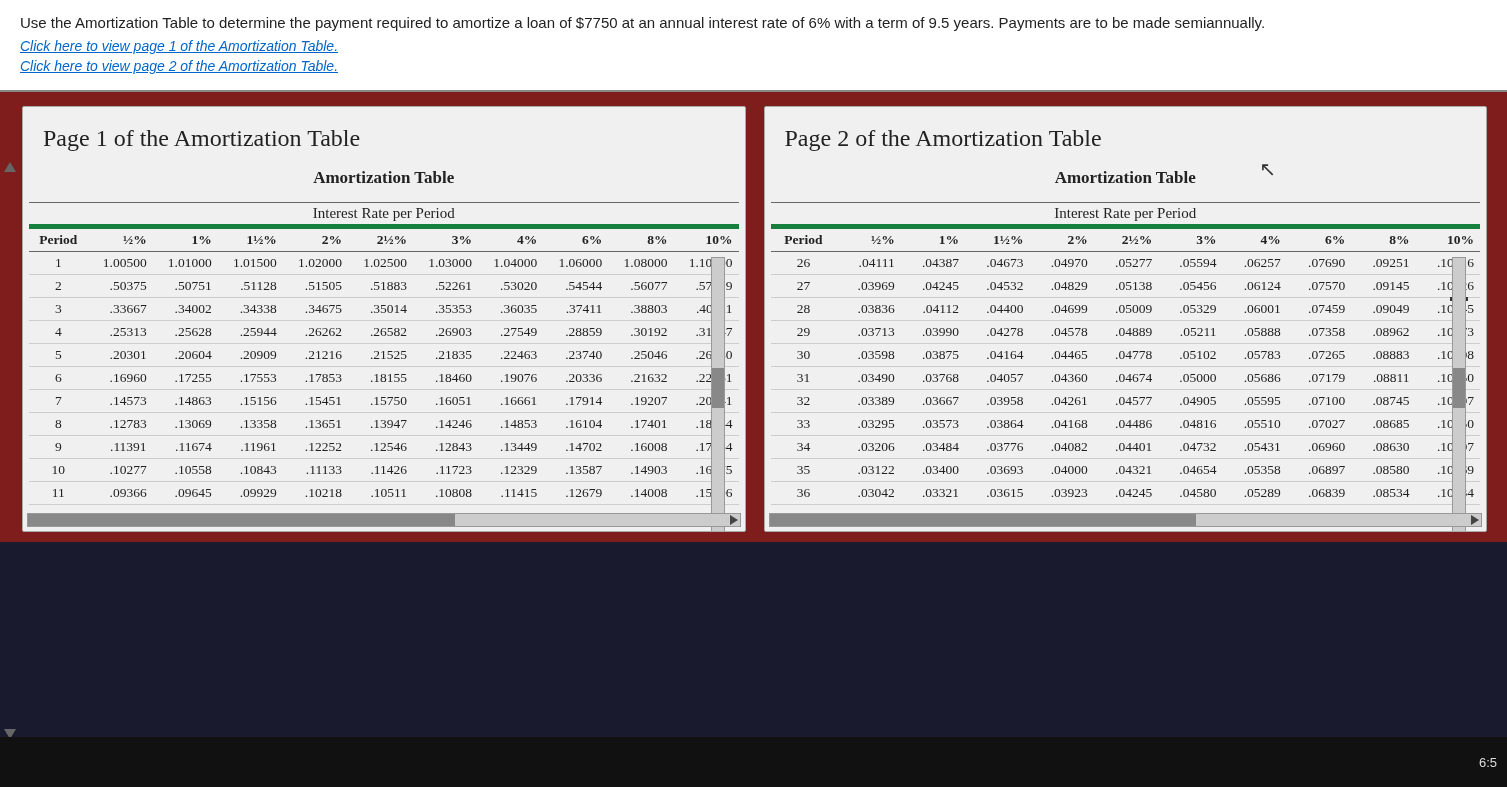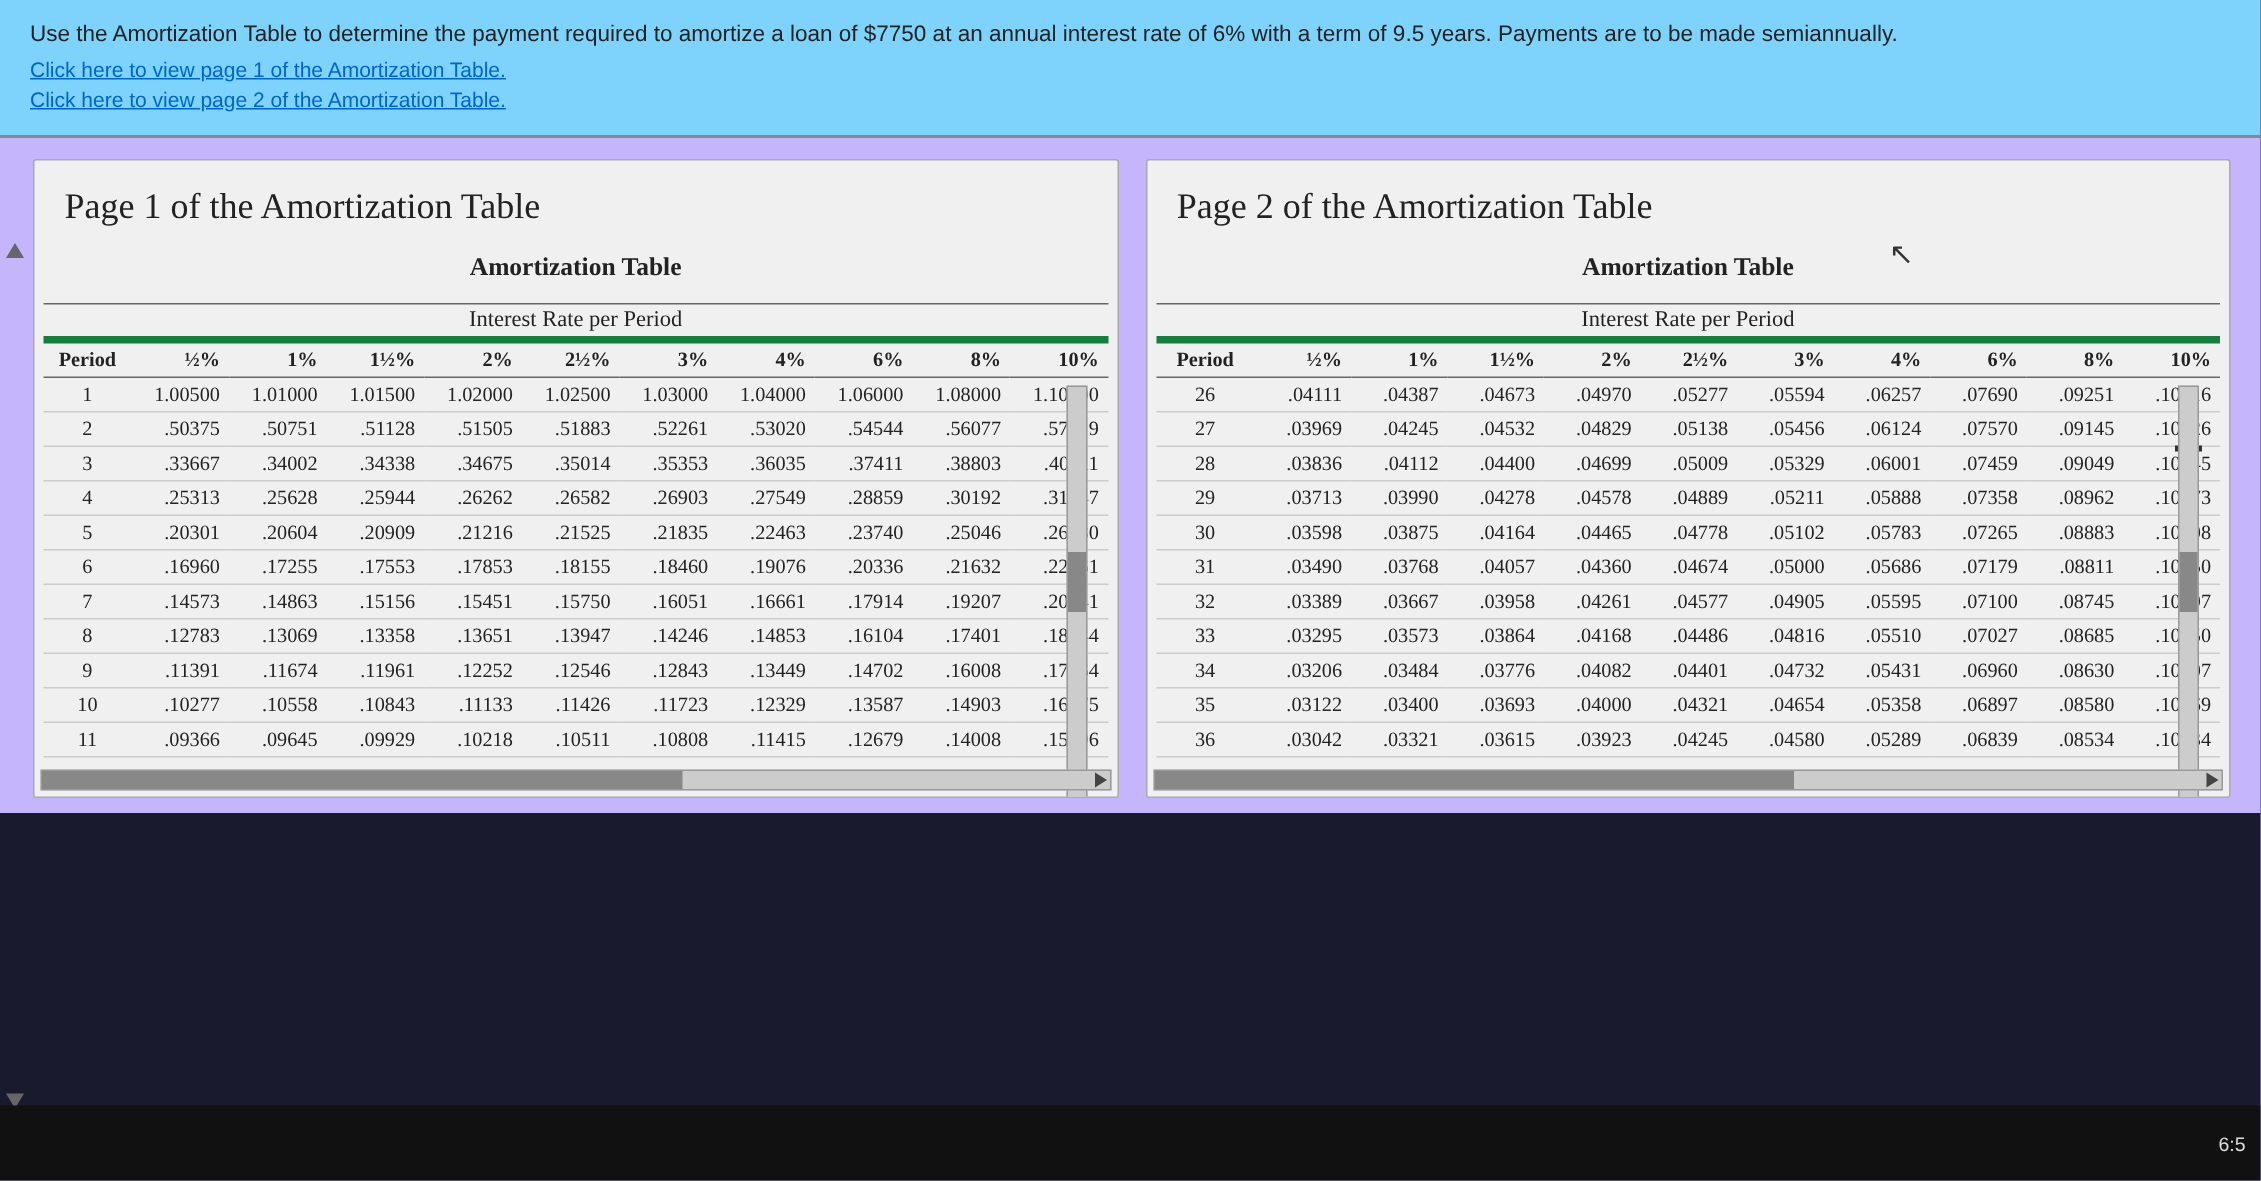--- a/index.html
+++ b/index.html
@@ -6,49 +6,50 @@
   body {
     font-family: Arial, sans-serif;
     background: #1a1a2e;
     color: #fff;
     width: 1507px;
     height: 787px;
     overflow: hidden;
     position: relative;
   }
   .question-area {
-    background: #7dd3fc;
+    background: #ffffff;
     color: #222;
     padding: 12px 20px 14px 20px;
     border-bottom: 2px solid #888;
     font-size: 15px;
     line-height: 1.4;
   }
   .question-text { margin-bottom: 4px; }
   .link {
     color: #0066cc;
     text-decoration: underline;
     cursor: pointer;
     display: block;
     font-size: 14px;
+    font-style: italic;
   }
   .scroll-triangle {
     position: absolute;
     left: 4px;
     width: 0; height: 0;
     border-left: 6px solid transparent;
     border-right: 6px solid transparent;
   }
   .tri-up { top: 162px; border-bottom: 10px solid #666; }
   .tri-down { bottom: 48px; border-top: 10px solid #666; }
   .panels {
     display: flex;
     gap: 18px;
     padding: 14px 20px 10px 22px;
-    background: #c4b5fd;
+    background: #7f1d1d;
   }
   .panel {
     flex: 1;
     background: #f0f0f0;
     border: 1px solid #aaa;
     border-radius: 2px;
     position: relative;
     overflow: hidden;
   }
   .panel-title {

